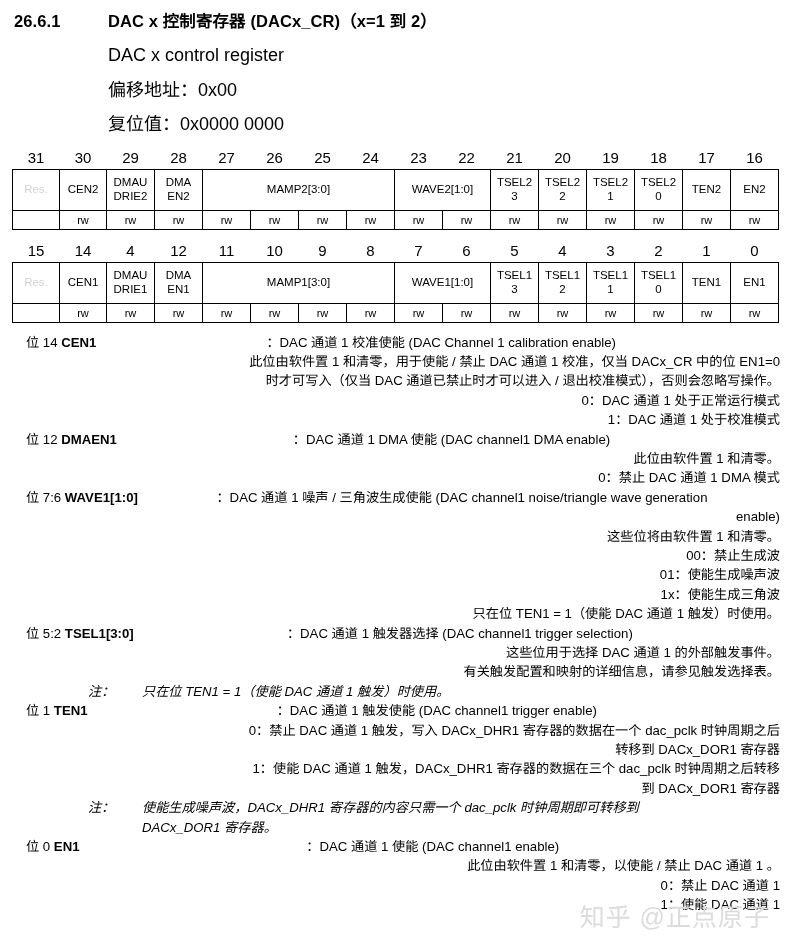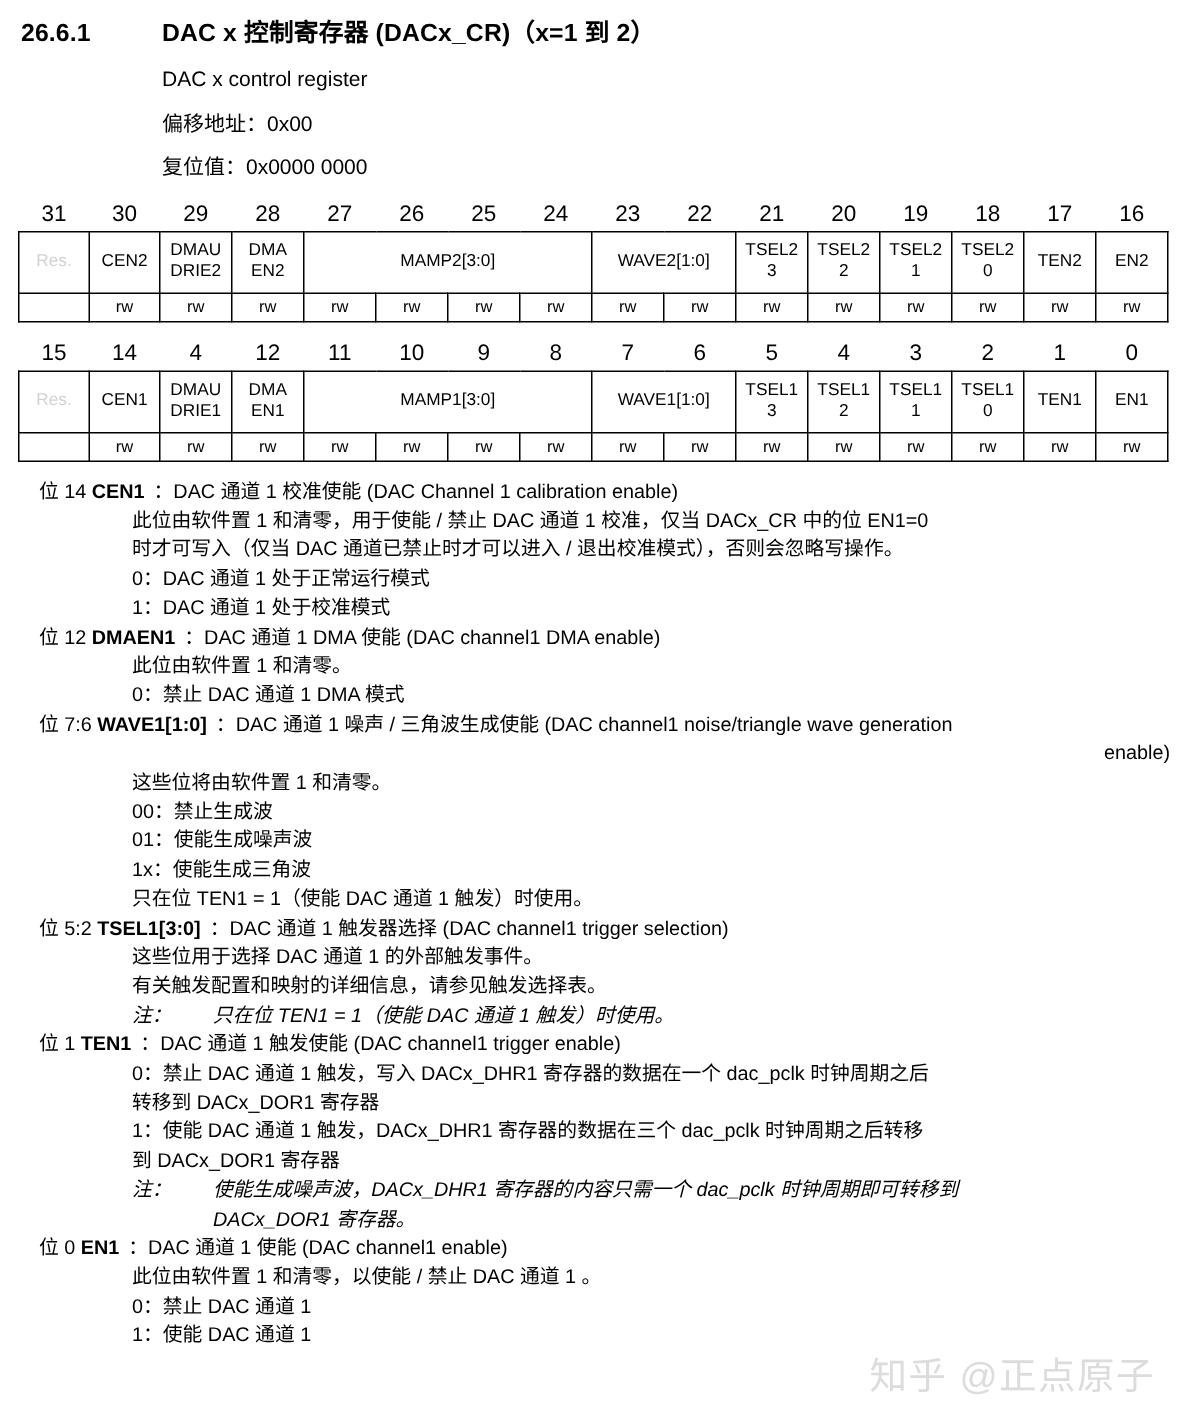--- a/index.html
+++ b/index.html
@@ -32,21 +32,21 @@
   .heading-title {
     white-space: nowrap;
   }
 
   
   .subinfo {
     padding-left: 108px;
     margin-top: 12px;
   }
   .subinfo-line {
-    font-size: 14px;
+    font-size: 18px;
     line-height: 1.25;
     margin-bottom: 12px;
     white-space: nowrap;
   }
 
   
   .regblock {
     margin: 0 0 0 12px;
     width: 766px;
   }
@@ -91,30 +91,31 @@
   .body {
     margin-top: 10px;
     padding-left: 26px;
     padding-right: 8px;
     font-size: 13.2px;
     line-height: 19.4px;
   }
   .bitdef {
     display: flex;
     align-items: flex-start;
+    text-align: center;
   }
   .bitdef .bitlabel {
     flex: 0 0 auto;
     white-space: nowrap;
     padding-right: 6px;
   }
   .bitdef .bitlabel b { font-weight: bold; }
   .bitdef .bittext { flex: 1 1 auto; }
 
-  .lvl1 { padding-left: 62px; }
+  .lvl1 { padding-left: 62px; text-align: right; }
   .cont { padding-left: 40px; text-align: right; }
 
   .noteline {
     padding-left: 62px;
     display: flex;
     font-style: italic;
   }
   .noteline .notelbl {
     flex: 0 0 54px;
   }

